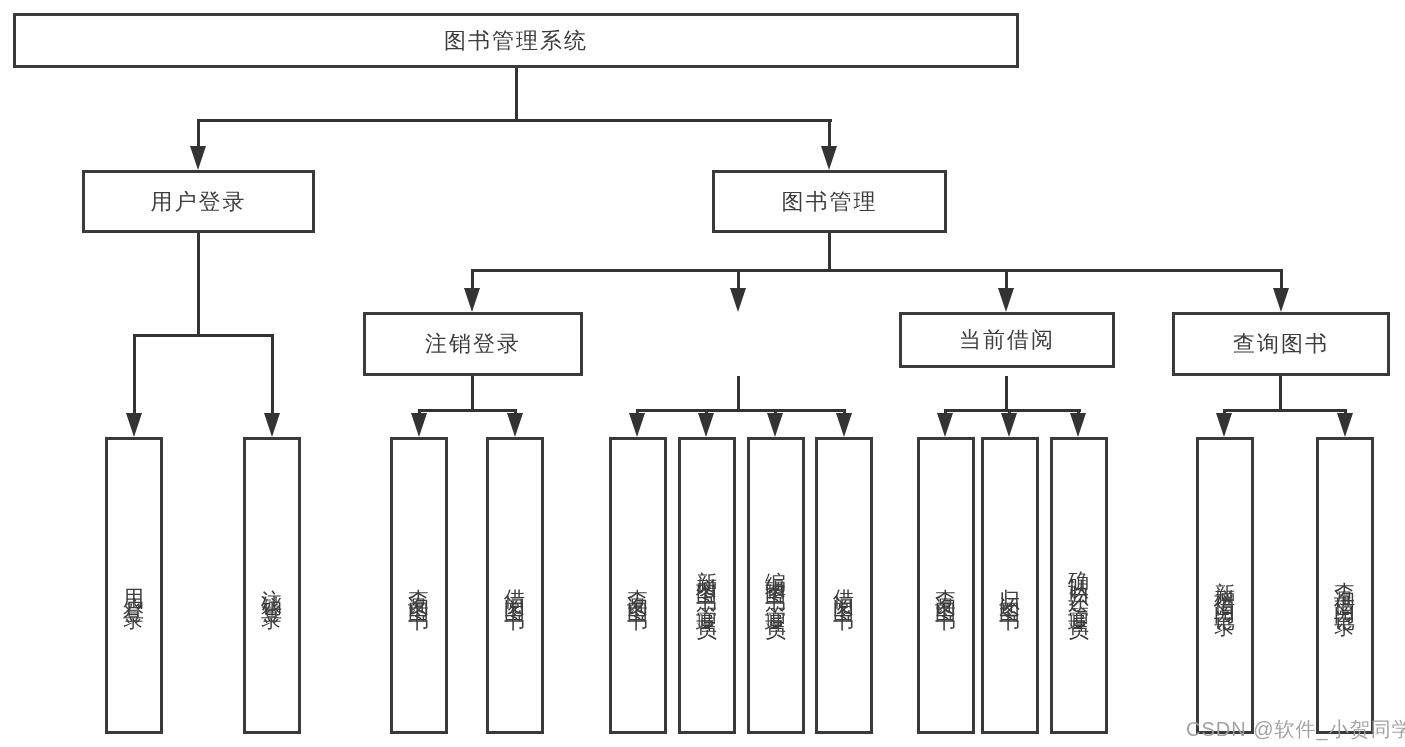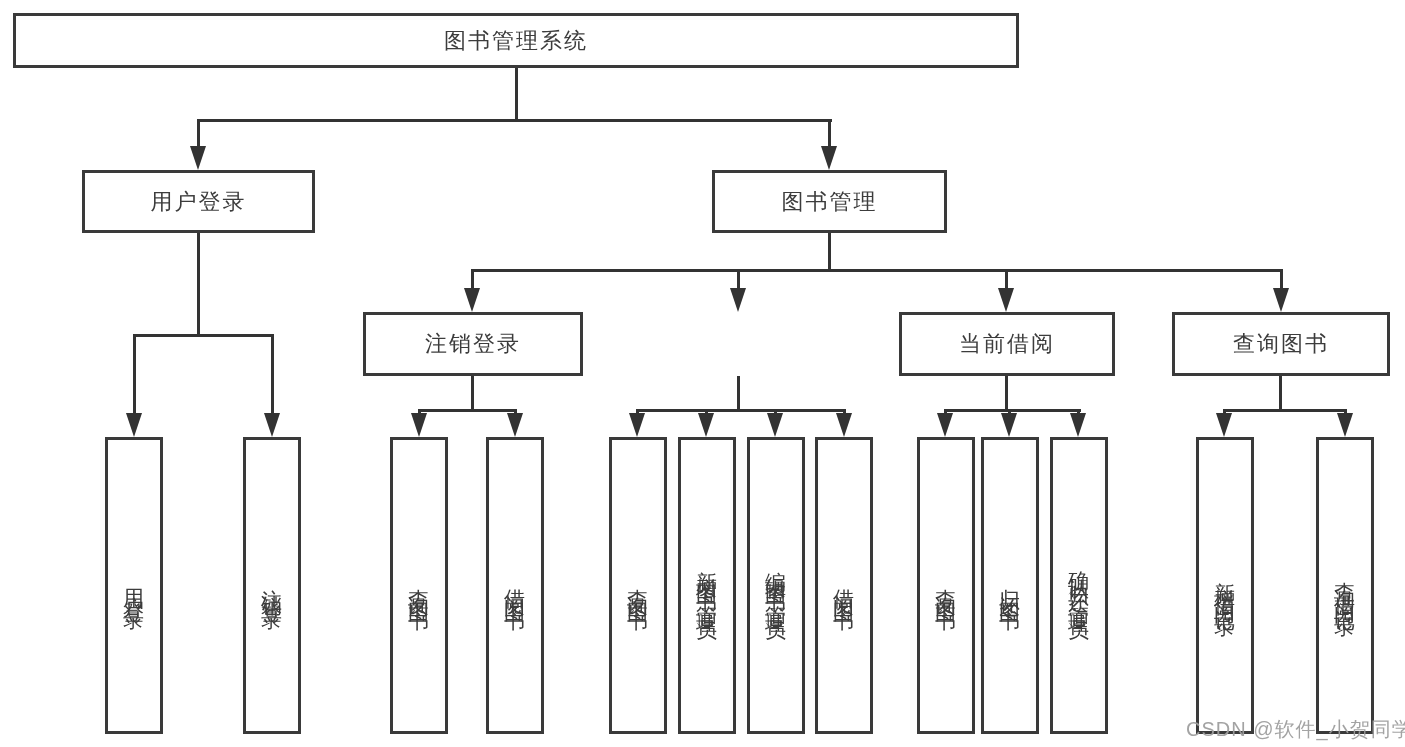--- a/index.html
+++ b/index.html
@@ -60,21 +60,21 @@
 
   <div class="node" style="left:13px;top:13px;width:1006px;height:55px;">图书管理系统</div>
 
   <div class="node" style="left:82px;top:170px;width:233px;height:63px;">用户登录</div>
 
   <div class="node" style="left:712px;top:170px;width:235px;height:63px;">图书管理</div>
 
   <div class="node" style="left:363px;top:312px;width:220px;height:64px;">注销登录</div>
 
 
-  <div class="node" style="left:899px;top:312px;width:216px;height:64px;">当前借阅</div>
+  <div class="node" style="left:899px;top:312px;width:216px;height:56px;">当前借阅</div>
 
   <div class="node" style="left:1172px;top:312px;width:218px;height:64px;">查询图书</div>
 
   <div class="node leaf" style="left:105px;top:437px;width:58px;height:297px;">
     <span>用户登录</span>
   </div>
   <div class="node leaf" style="left:243px;top:437px;width:58px;height:297px;">
     <span>注销登录</span>
   </div>
 

